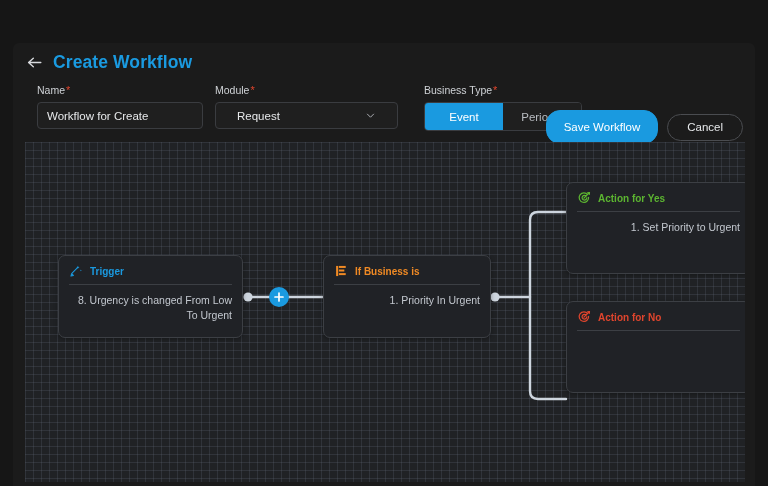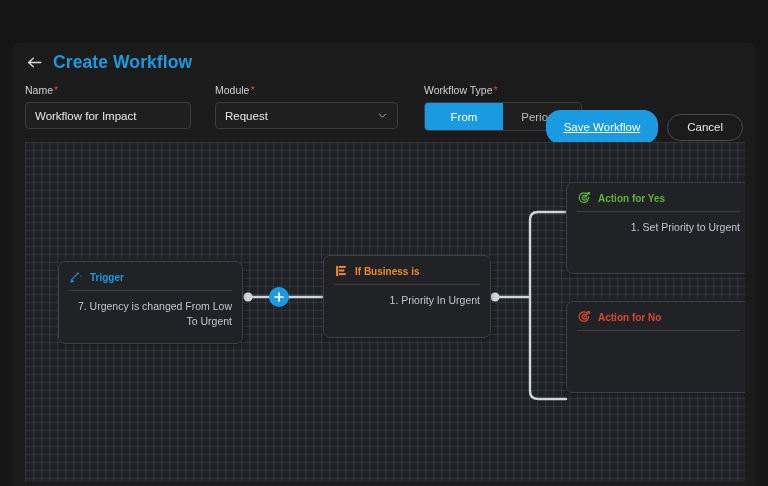--- a/index.html
+++ b/index.html
@@ -100,21 +100,21 @@
 
   .select-box {
     box-sizing: border-box;
     width: 183px;
     height: 27px;
     background: #1f1f1f;
     border: 1px solid #3a3c40;
     border-radius: 4px;
     color: #e6e8ea;
     font-size: 11.5px;
-    padding: 0 9px;
+    padding: 0 21px;
     display: flex;
     align-items: center;
     justify-content: space-between;
     cursor: pointer;
   }
   .chev {
     width: 11px;
     height: 11px;
     flex: 0 0 auto;
   }
@@ -162,21 +162,20 @@
     justify-content: center;
     cursor: pointer;
     box-sizing: border-box;
     white-space: nowrap;
   }
   .btn-primary {
     background: #1a9ae0;
     color: #ffffff;
     padding: 16px 17px;
     border: 1px solid #1a9ae0;
-    text-decoration: underline;
   }
   .btn-ghost {
     background: transparent;
     color: #e6e8ea;
     padding: 8px 19px;
     border: 1px solid #4a4c50;
   }
 
   
   .canvas {
@@ -227,21 +226,21 @@
 
   .node-body {
     margin-top: 8px;
     font-size: 10.5px;
     line-height: 15px;
     color: #c3c8cf;
     text-align: right;
   }
 
   
-  .node-trigger { left: 33px; top: 119px; width: 185px; height: 83px; }
+  .node-trigger { left: 33px; top: 113px; width: 185px; height: 83px; }
   .node-cond    { left: 298px; top: 113px; width: 168px; height: 83px; }
   .node-yes     { left: 541px; top: 40px;  width: 185px; height: 92px; }
   .node-no      { left: 541px; top: 159px; width: 185px; height: 92px; }
 
   .node-trigger .node-body { text-indent: 0; padding-left: 0; }
   .wrap-indent { padding-left: 11px; text-indent: -11px; }
 
   
   .edges {
     position: absolute;
@@ -274,45 +273,45 @@
 
     <div class="page-header">
       <svg class="back-arrow" viewBox="0 0 24 24">
         <path d="M20 12 H5 M10.5 6.5 L4.5 12 L10.5 17.5" fill="none" stroke="#d8dade" stroke-width="1.7" stroke-linecap="round" stroke-linejoin="round"></path>
       </svg>
       <div class="page-title">Create Workflow</div>
     </div>
 
     <div class="form-row">
 
-      <div class="field" style="left:0;">
+      <div class="field" style="left:12px;">
         <div class="field-label">
           <span>Name</span><span class="req">*</span>
         </div>
-        <div class="text-input input-name">Workflow for Impact</div>
+        <div class="text-input input-name">Workflow for Create</div>
       </div>
 
       <div class="field" style="left:190px;">
         <div class="field-label">
           <span>Module</span><span class="req">*</span>
         </div>
         <div class="select-box">
           <span>Request</span>
           <svg class="chev" viewBox="0 0 16 16">
             <path d="M3.5 6 L8 10.5 L12.5 6" fill="none" stroke="#b9bcc1" stroke-width="1.3" stroke-linecap="round" stroke-linejoin="round"></path>
           </svg>
         </div>
       </div>
 
       <div class="field" style="left:399px;">
         <div class="field-label">
-          <span>Workflow Type</span><span class="req">*</span>
+          <span>Business Type</span><span class="req">*</span>
         </div>
         <div class="segmented">
-          <div class="seg active">From</div>
+          <div class="seg active">Event</div>
           <div class="seg">Periodic</div>
         </div>
       </div>
 
       <div class="btn-group">
         <div class="btn btn-primary">Save Workflow</div>
         <div class="btn btn-ghost">Cancel</div>
       </div>
     </div>
 
@@ -339,21 +338,21 @@
 
       <div class="node node-trigger">
         <div class="node-head">
           <svg class="node-icon" viewBox="0 0 16 16">
             <path d="M10.6 3.2 L3 11 M3 11 L2.2 13.8 L5 13 Z" fill="none" stroke="#1a9ae0" stroke-width="1.2" stroke-linejoin="round"></path>
             <path d="M10.2 2 L10.7 3.3 L12 3.8 L10.7 4.3 L10.2 5.6 L9.7 4.3 L8.4 3.8 L9.7 3.3 Z" fill="#1a9ae0"></path>
             <path d="M13.6 6.2 L13.9 7 L14.7 7.3 L13.9 7.6 L13.6 8.4 L13.3 7.6 L12.5 7.3 L13.3 7 Z" fill="#1a9ae0"></path>
           </svg>
           <div class="node-title t-trigger">Trigger</div>
         </div>
-        <div class="node-body wrap-indent">7. Urgency is changed From Low To Urgent</div>
+        <div class="node-body wrap-indent">8. Urgency is changed From Low To Urgent</div>
       </div>
 
       <div class="node node-cond">
         <div class="node-head">
           <svg class="node-icon" viewBox="0 0 16 16">
             <rect x="2.4" y="2.2" width="2.4" height="11.6" fill="#f08a24"></rect>
             <rect x="5.6" y="2.2" width="7.8" height="2.3" fill="#f08a24"></rect>
             <rect x="5.6" y="6.3" width="6.2" height="2.3" fill="#f08a24"></rect>
             <rect x="5.6" y="10.4" width="7.8" height="2.3" fill="#f08a24"></rect>
           </svg>

